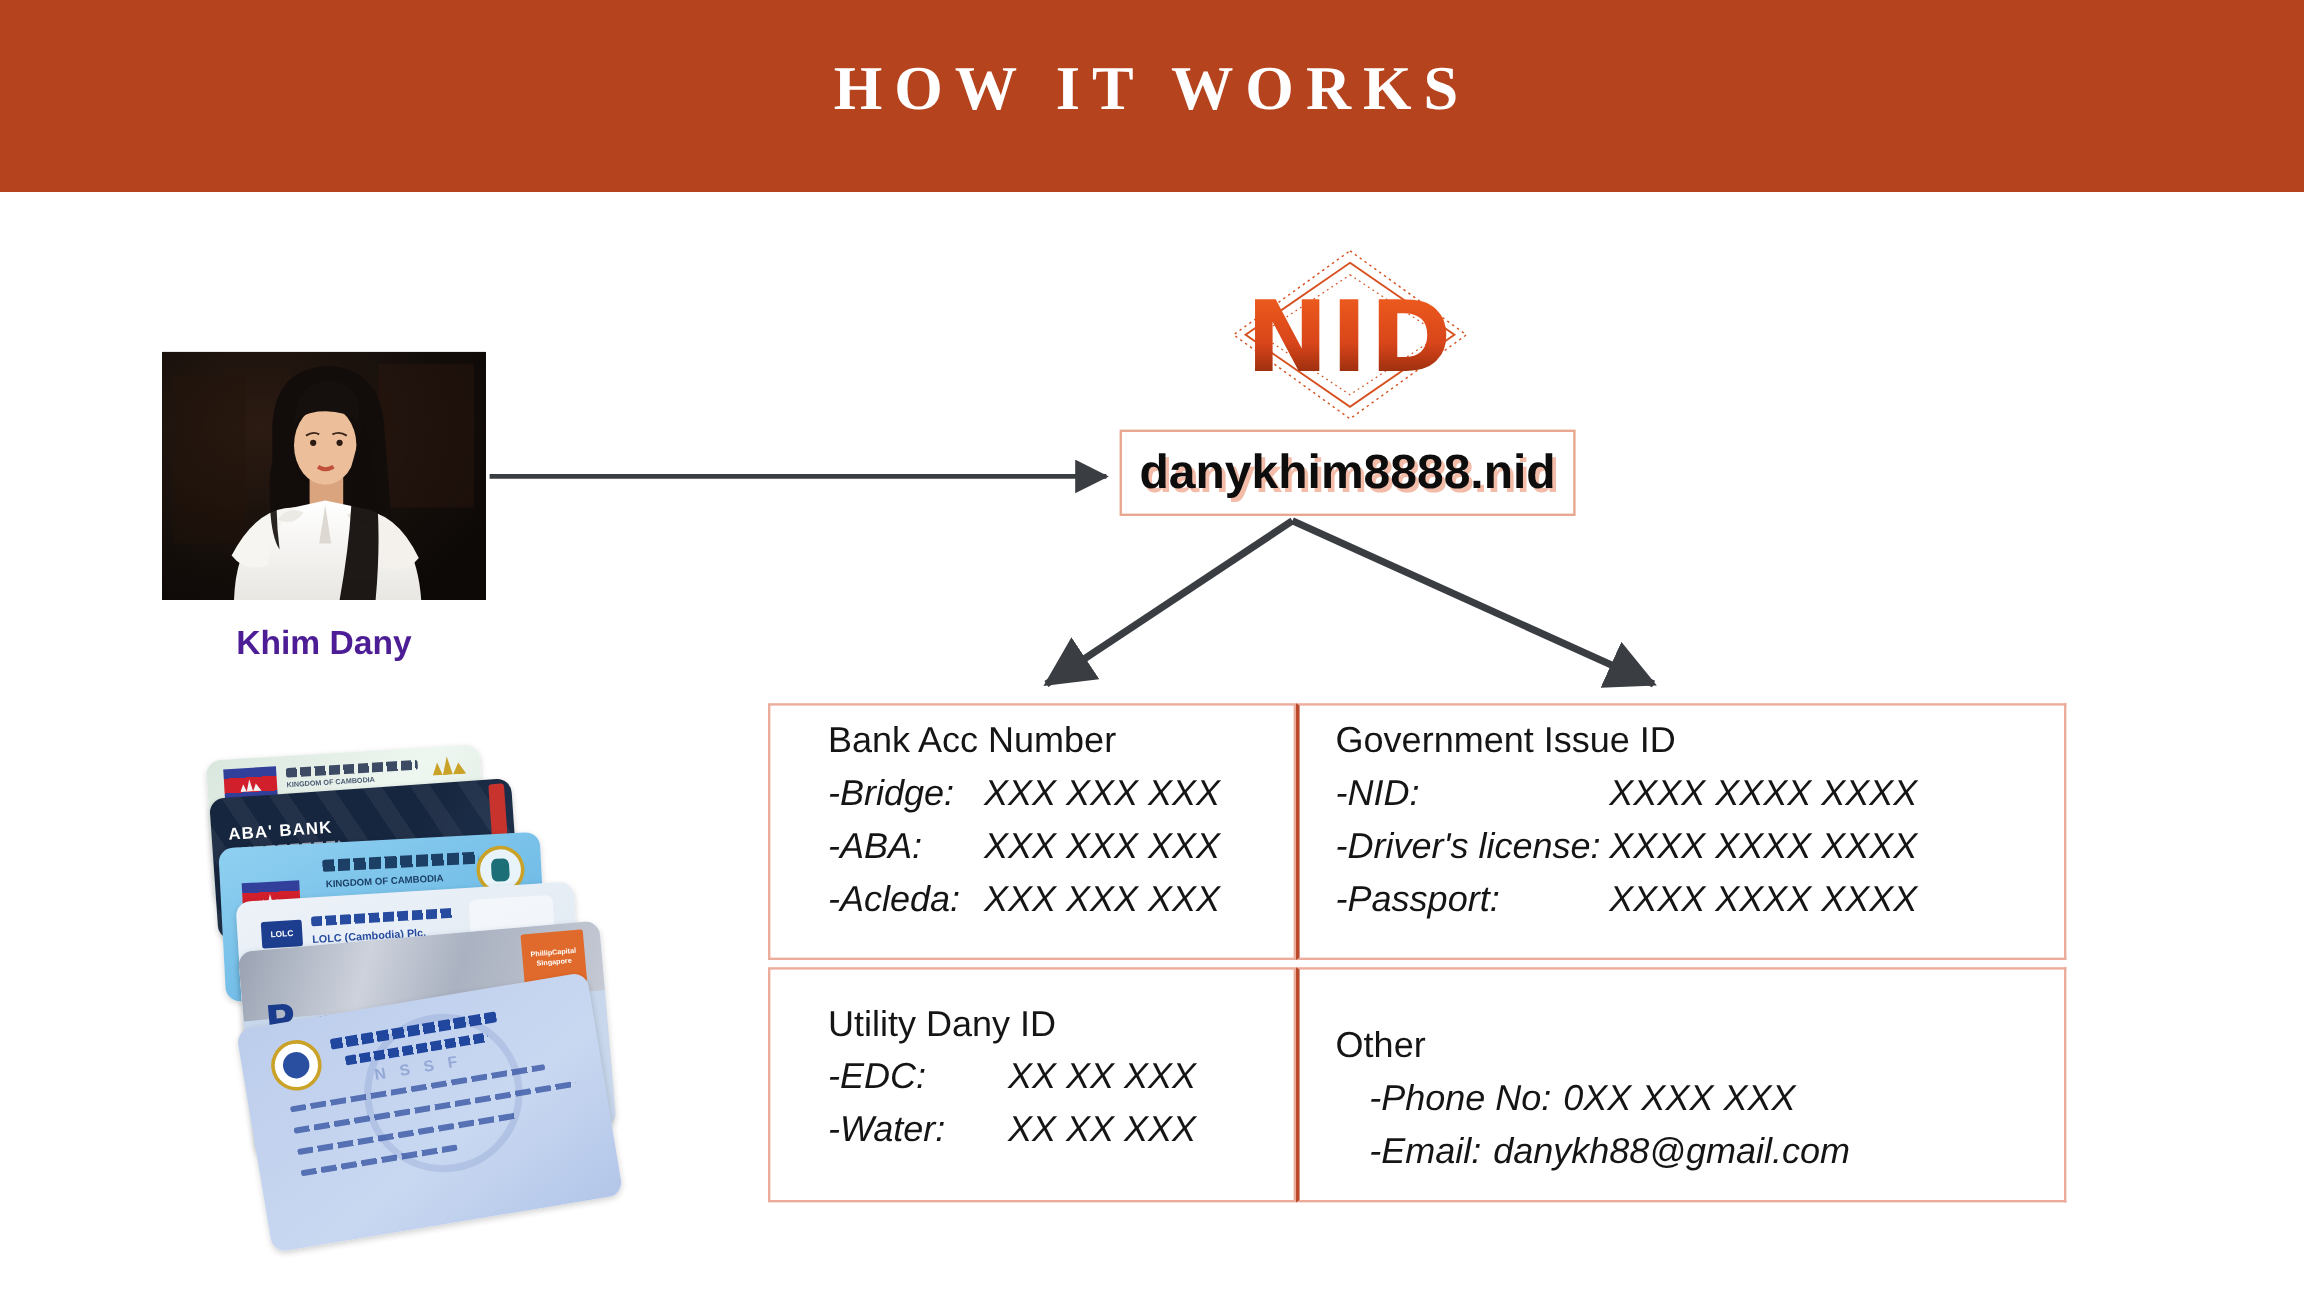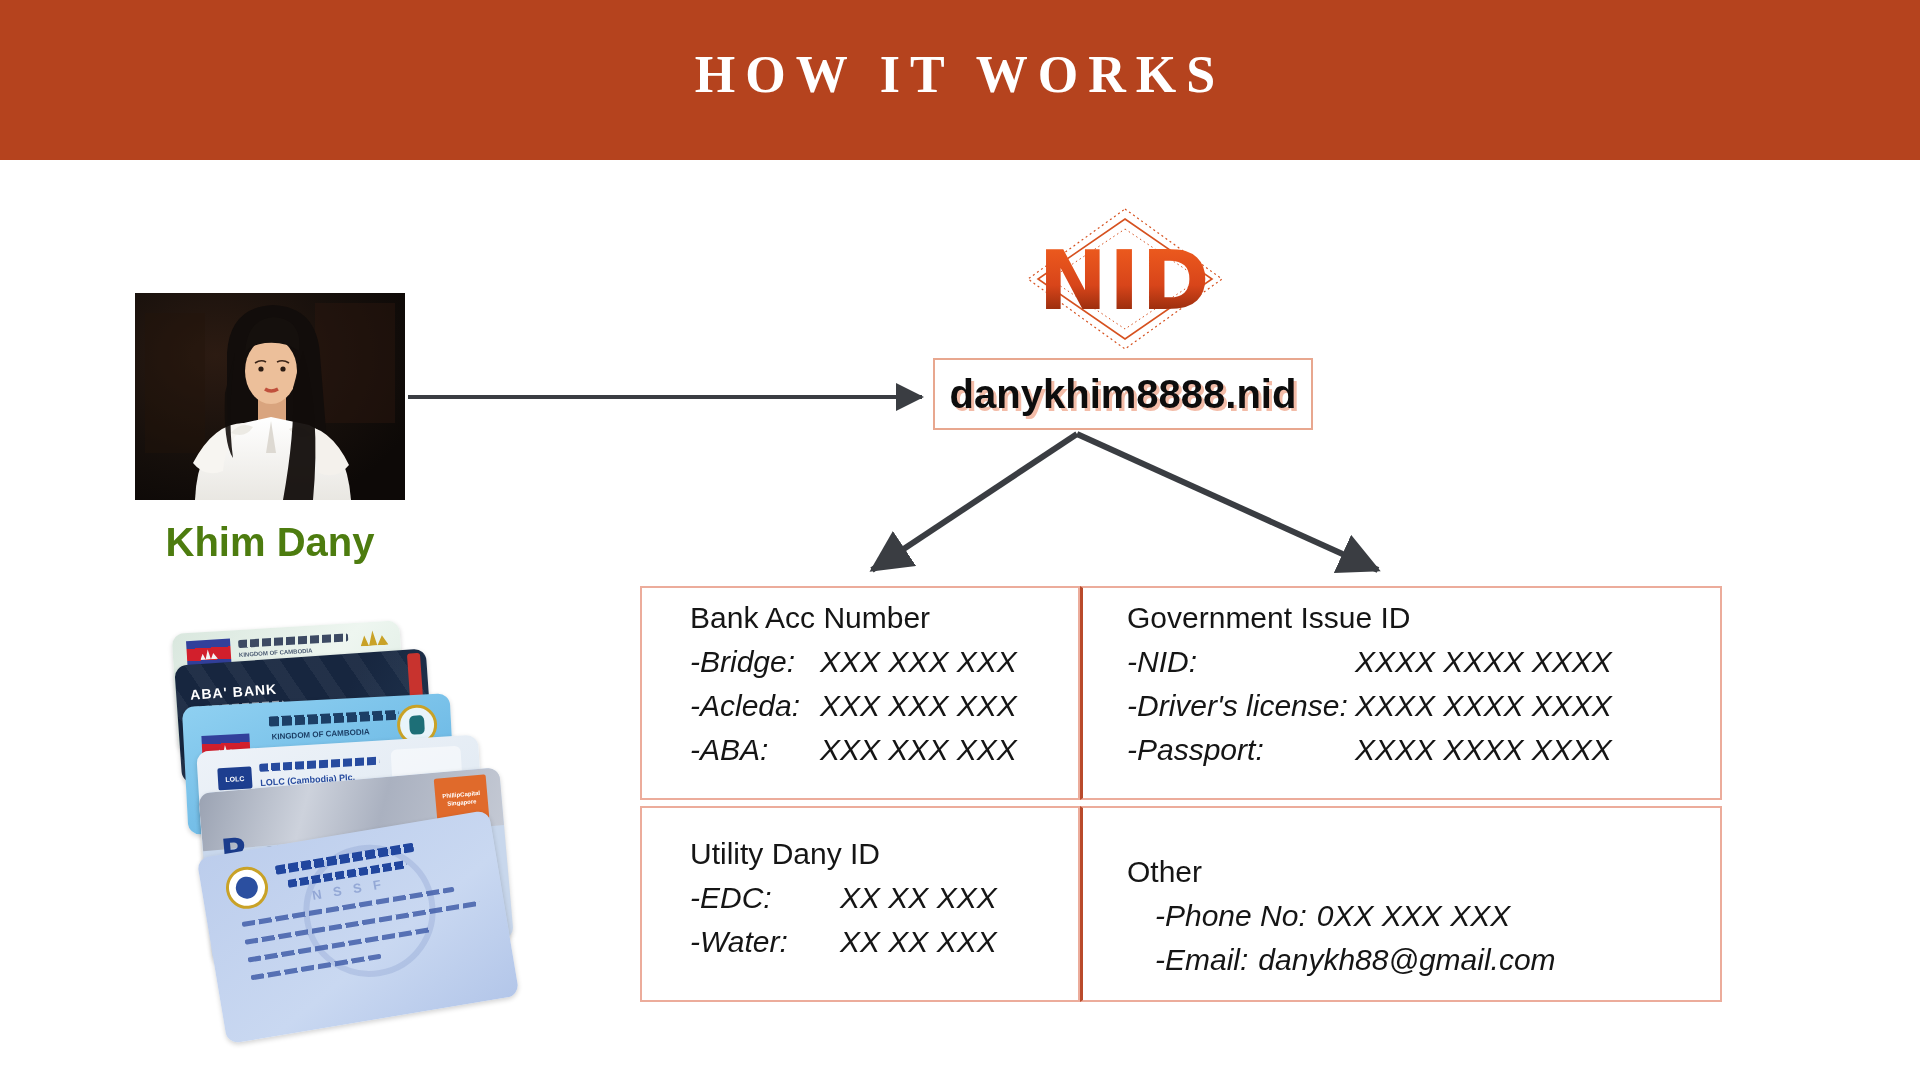--- a/index.html
+++ b/index.html
@@ -8,39 +8,39 @@
 
   
   .banner{position:absolute;left:0;top:0;width:1920px;height:160px;background:#B5431E;
           display:flex;align-items:center;justify-content:center;padding-bottom:12px;box-sizing:border-box;}
   .banner h1{margin:0;font-family:"Liberation Serif",serif;font-weight:700;font-size:52px;
              letter-spacing:10px;color:#ffffff;}
 
   
   .photo{position:absolute;left:135px;top:293px;width:270px;height:207px;overflow:hidden;}
   .caption{position:absolute;left:120px;top:520px;width:300px;text-align:center;
-           font-size:40px;font-weight:700;color:#4d7c0f;}
+           font-size:28px;font-weight:700;color:#4c1d95;}
 
   
   .nidbox{position:absolute;left:933px;top:358px;width:380px;height:72px;background:#fff;
           border:2px solid #E8A78F;box-sizing:border-box;display:flex;align-items:center;justify-content:center;}
   .nidbox span{font-size:40px;font-weight:700;color:#0d0d0d;text-shadow:3px 3px 0 #F3BCA8;}
 
   
   .logo{position:absolute;left:1018px;top:206px;width:220px;height:146px;}
 
   
   .arrows{position:absolute;left:0;top:0;width:1920px;height:1080px;pointer-events:none;}
 
   
   .cell{position:absolute;background:#fff;border:2px solid #ECAC9B;box-sizing:border-box;
         font-size:30px;line-height:44px;color:#151515;}
   .cell.rightcol{border-left:3px solid #B94A2B;}
   .cell .inner{padding-left:48px;padding-right:10px;}
-  .cell.rightcol .inner{padding-left:44px;}
+  .cell.rightcol .inner{padding-left:30px;}
   .c-bank {left:640px; top:586px; width:440px; height:214px;}
   .c-gov  {left:1080px;top:586px; width:642px; height:214px;}
   .c-util {left:640px; top:806px; width:440px; height:196px;}
   .c-other{left:1080px;top:806px; width:642px; height:196px;}
   .c-bank .inner, .c-gov .inner{padding-top:8px;}
   .c-util .inner{padding-top:24px;}
   .c-other .inner{padding-top:42px;}
   .row{white-space:nowrap;font-style:italic;}
   .lbl{display:inline-block;}
   .c-bank .lbl{width:130px;}
@@ -162,22 +162,22 @@
     </defs>
     <line x1="408" y1="397" x2="922" y2="397" stroke="#3A3D42" stroke-width="4" marker-end="url(#ah)"></line>
     <line x1="1077" y1="434" x2="872" y2="570" stroke="#3A3D42" stroke-width="6" marker-end="url(#ah)"></line>
     <line x1="1077" y1="434" x2="1378" y2="570" stroke="#3A3D42" stroke-width="6" marker-end="url(#ah)"></line>
   </svg>
 
   <div class="cell c-bank">
     <div class="inner">
       <div>Bank Acc Number</div>
       <div class="row"><span class="lbl">-Bridge:</span><span class="val">XXX XXX XXX</span></div>
+      <div class="row"><span class="lbl">-ABA:</span><span class="val">XXX XXX XXX</span></div>
       <div class="row"><span class="lbl">-Acleda:</span><span class="val">XXX XXX XXX</span></div>
-      <div class="row"><span class="lbl">-ABA:</span><span class="val">XXX XXX XXX</span></div>
     </div>
   </div>
 
   <div class="cell rightcol c-gov">
     <div class="inner">
       <div>Government Issue ID</div>
       <div class="row"><span class="lbl">-NID:</span><span class="val">XXXX XXXX XXXX</span></div>
       <div class="row"><span class="lbl">-Driver's license:</span><span class="val">XXXX XXXX XXXX</span></div>
       <div class="row"><span class="lbl">-Passport:</span><span class="val">XXXX XXXX XXXX</span></div>
     </div>

